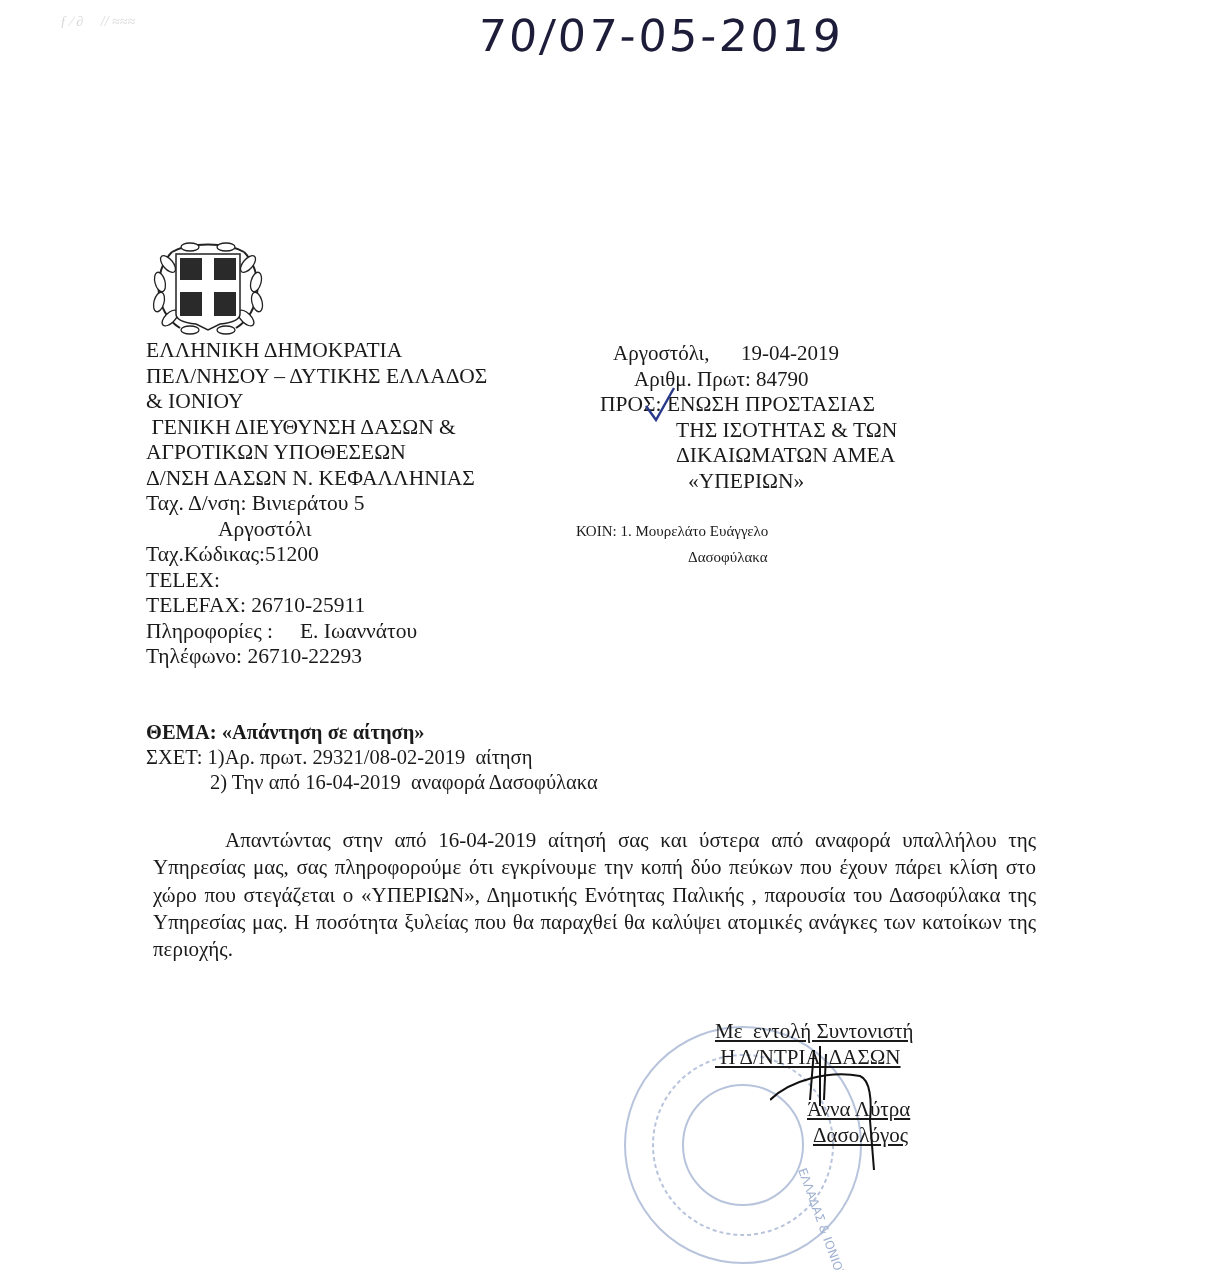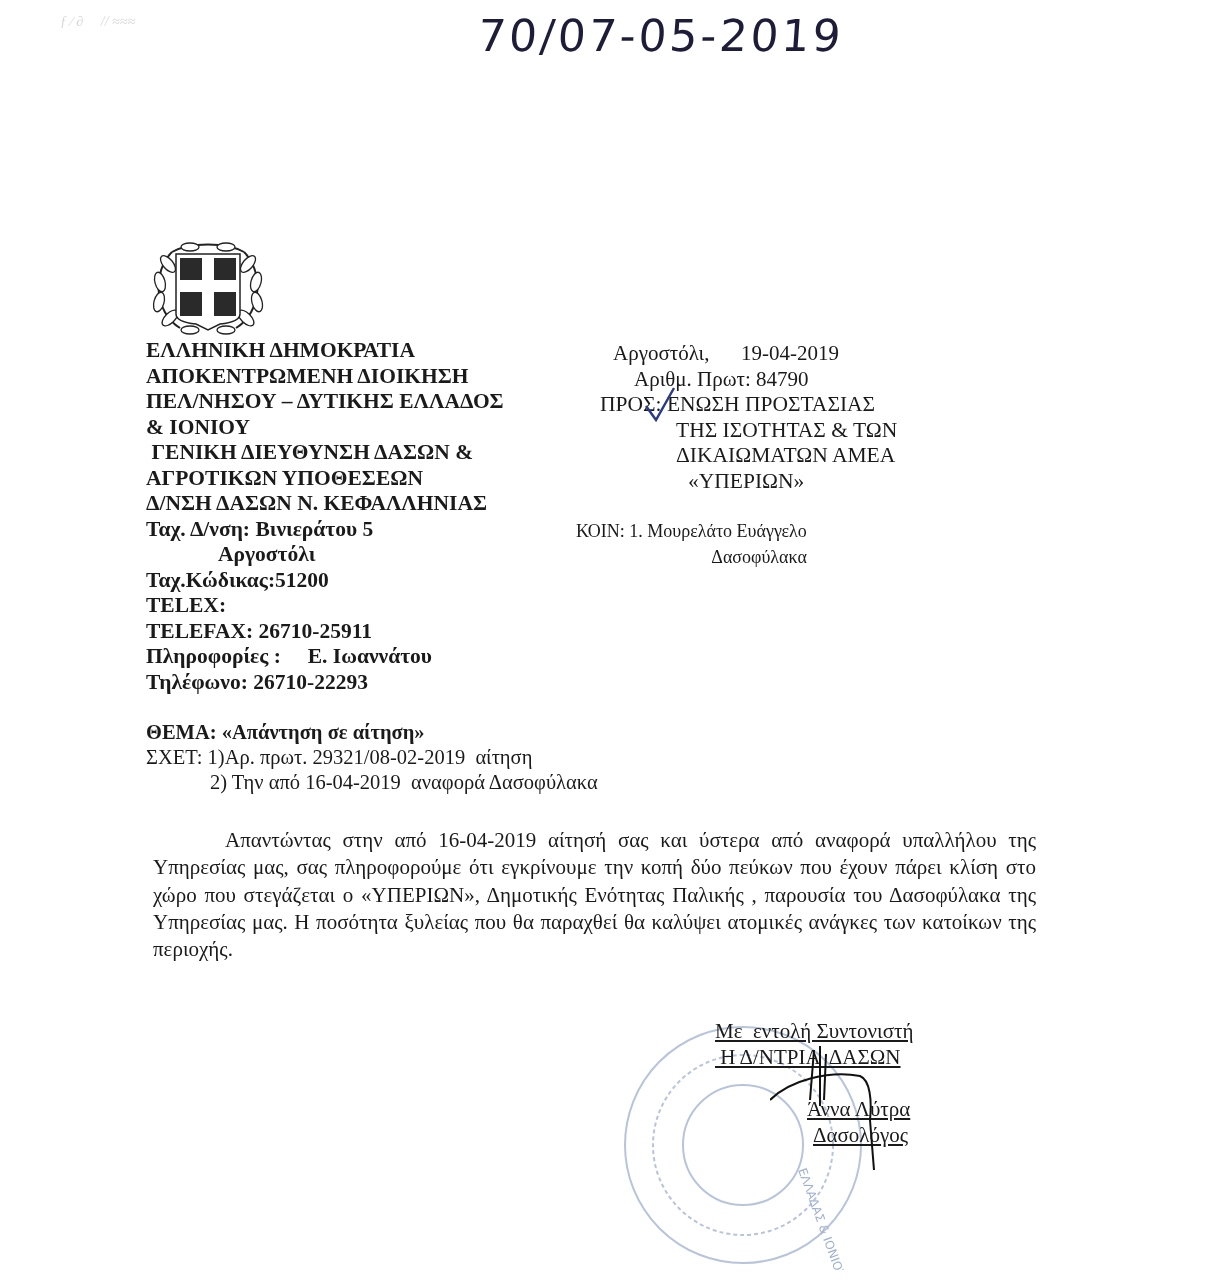--- a/index.html
+++ b/index.html
@@ -8,25 +8,25 @@
     font-family:"Liberation Serif","DejaVu Serif",serif; color:#1a1a1a;
   }
   .abs { position:absolute; }
   .handwritten {
     left:478px; top:10px; font-family:"DejaVu Sans",sans-serif; font-size:44px;
     color:#1d1d3a; letter-spacing:3px; font-weight:normal; transform:skewX(-4deg);
   }
   .faint-scribble { left:60px; top:14px; width:320px; height:40px; color:#d8d8d8; font-size:14px; font-style:italic; }
   .emblem { left:150px; top:242px; width:116px; height:94px; }
   .left-block { left:146px; top:338px; font-size:21.5px; line-height:25.5px; }
-  .left-block div { white-space:pre;font-weight:bold; }
+  .left-block div { white-space:pre; }
   .right-date { left:613px; top:341px; font-size:21px; line-height:25.5px; white-space:pre; }
   .right-block { left:600px; top:392px; font-size:21.5px; line-height:25.5px; }
   .right-block div { white-space:pre; }
-  .koin { left:576px; top:518px; font-size:18px; line-height:26px;text-align:right; }
+  .koin { left:576px; top:518px; font-size:15px; line-height:26px; }
   .koin div { white-space:pre; }
   .subject { left:146px; top:720px; font-size:20.5px; line-height:25px; }
   .subject div { white-space:pre; }
   .subject .bold { font-weight:bold; }
   .body-text {
     left:142px; top:827px; width:883px; font-size:21px; line-height:27.3px;
     text-align:justify; text-indent:72px;margin-left:11px;
   }
   .sign { left:715px; top:1018px; font-size:21px; line-height:26px; }
   .sign div { white-space:pre;text-decoration:underline; }
@@ -64,21 +64,20 @@
     <path d="M26 12 H90 V72 Q90 80 70 82 L58 88 L46 82 Q26 80 26 72 Z" fill="#fff" stroke="#222" stroke-width="1.5"></path>
     <rect x="30" y="16" width="22" height="22" fill="#2a2a2a"></rect>
     <rect x="64" y="16" width="22" height="22" fill="#2a2a2a"></rect>
     <rect x="30" y="50" width="22" height="24" fill="#2a2a2a"></rect>
     <rect x="64" y="50" width="22" height="24" fill="#2a2a2a"></rect>
   </svg>
 </div>
 
 <div class="abs left-block">
   <div>ΕΛΛΗΝΙΚΗ ΔΗΜΟΚΡΑΤΙΑ</div>
-  <div>ΑΠΟΚΕΝΤΡΩΜΕΝΗ ΔΙΟΙΚΗΣΗ</div>
   <div>ΠΕΛ/ΝΗΣΟΥ – ΔΥΤΙΚΗΣ ΕΛΛΑΔΟΣ</div>
   <div>&amp; ΙΟΝΙΟΥ</div>
   <div> ΓΕΝΙΚΗ ΔΙΕΥΘΥΝΣΗ ΔΑΣΩΝ &amp;</div>
   <div>ΑΓΡΟΤΙΚΩΝ ΥΠΟΘΕΣΕΩΝ</div>
   <div>Δ/ΝΣΗ ΔΑΣΩΝ Ν. ΚΕΦΑΛΛΗΝΙΑΣ</div>
   <div><span>Ταχ. Δ/νση:</span> <span>Βινιεράτου 5</span></div>
   <div style="padding-left:72px">Αργοστόλι</div>
   <div><span>Ταχ.Κώδικας:</span><span>51200</span></div>
   <div>TELEX:</div>
   <div><span>TELEFAX:</span> <span>26710-25911</span></div>

